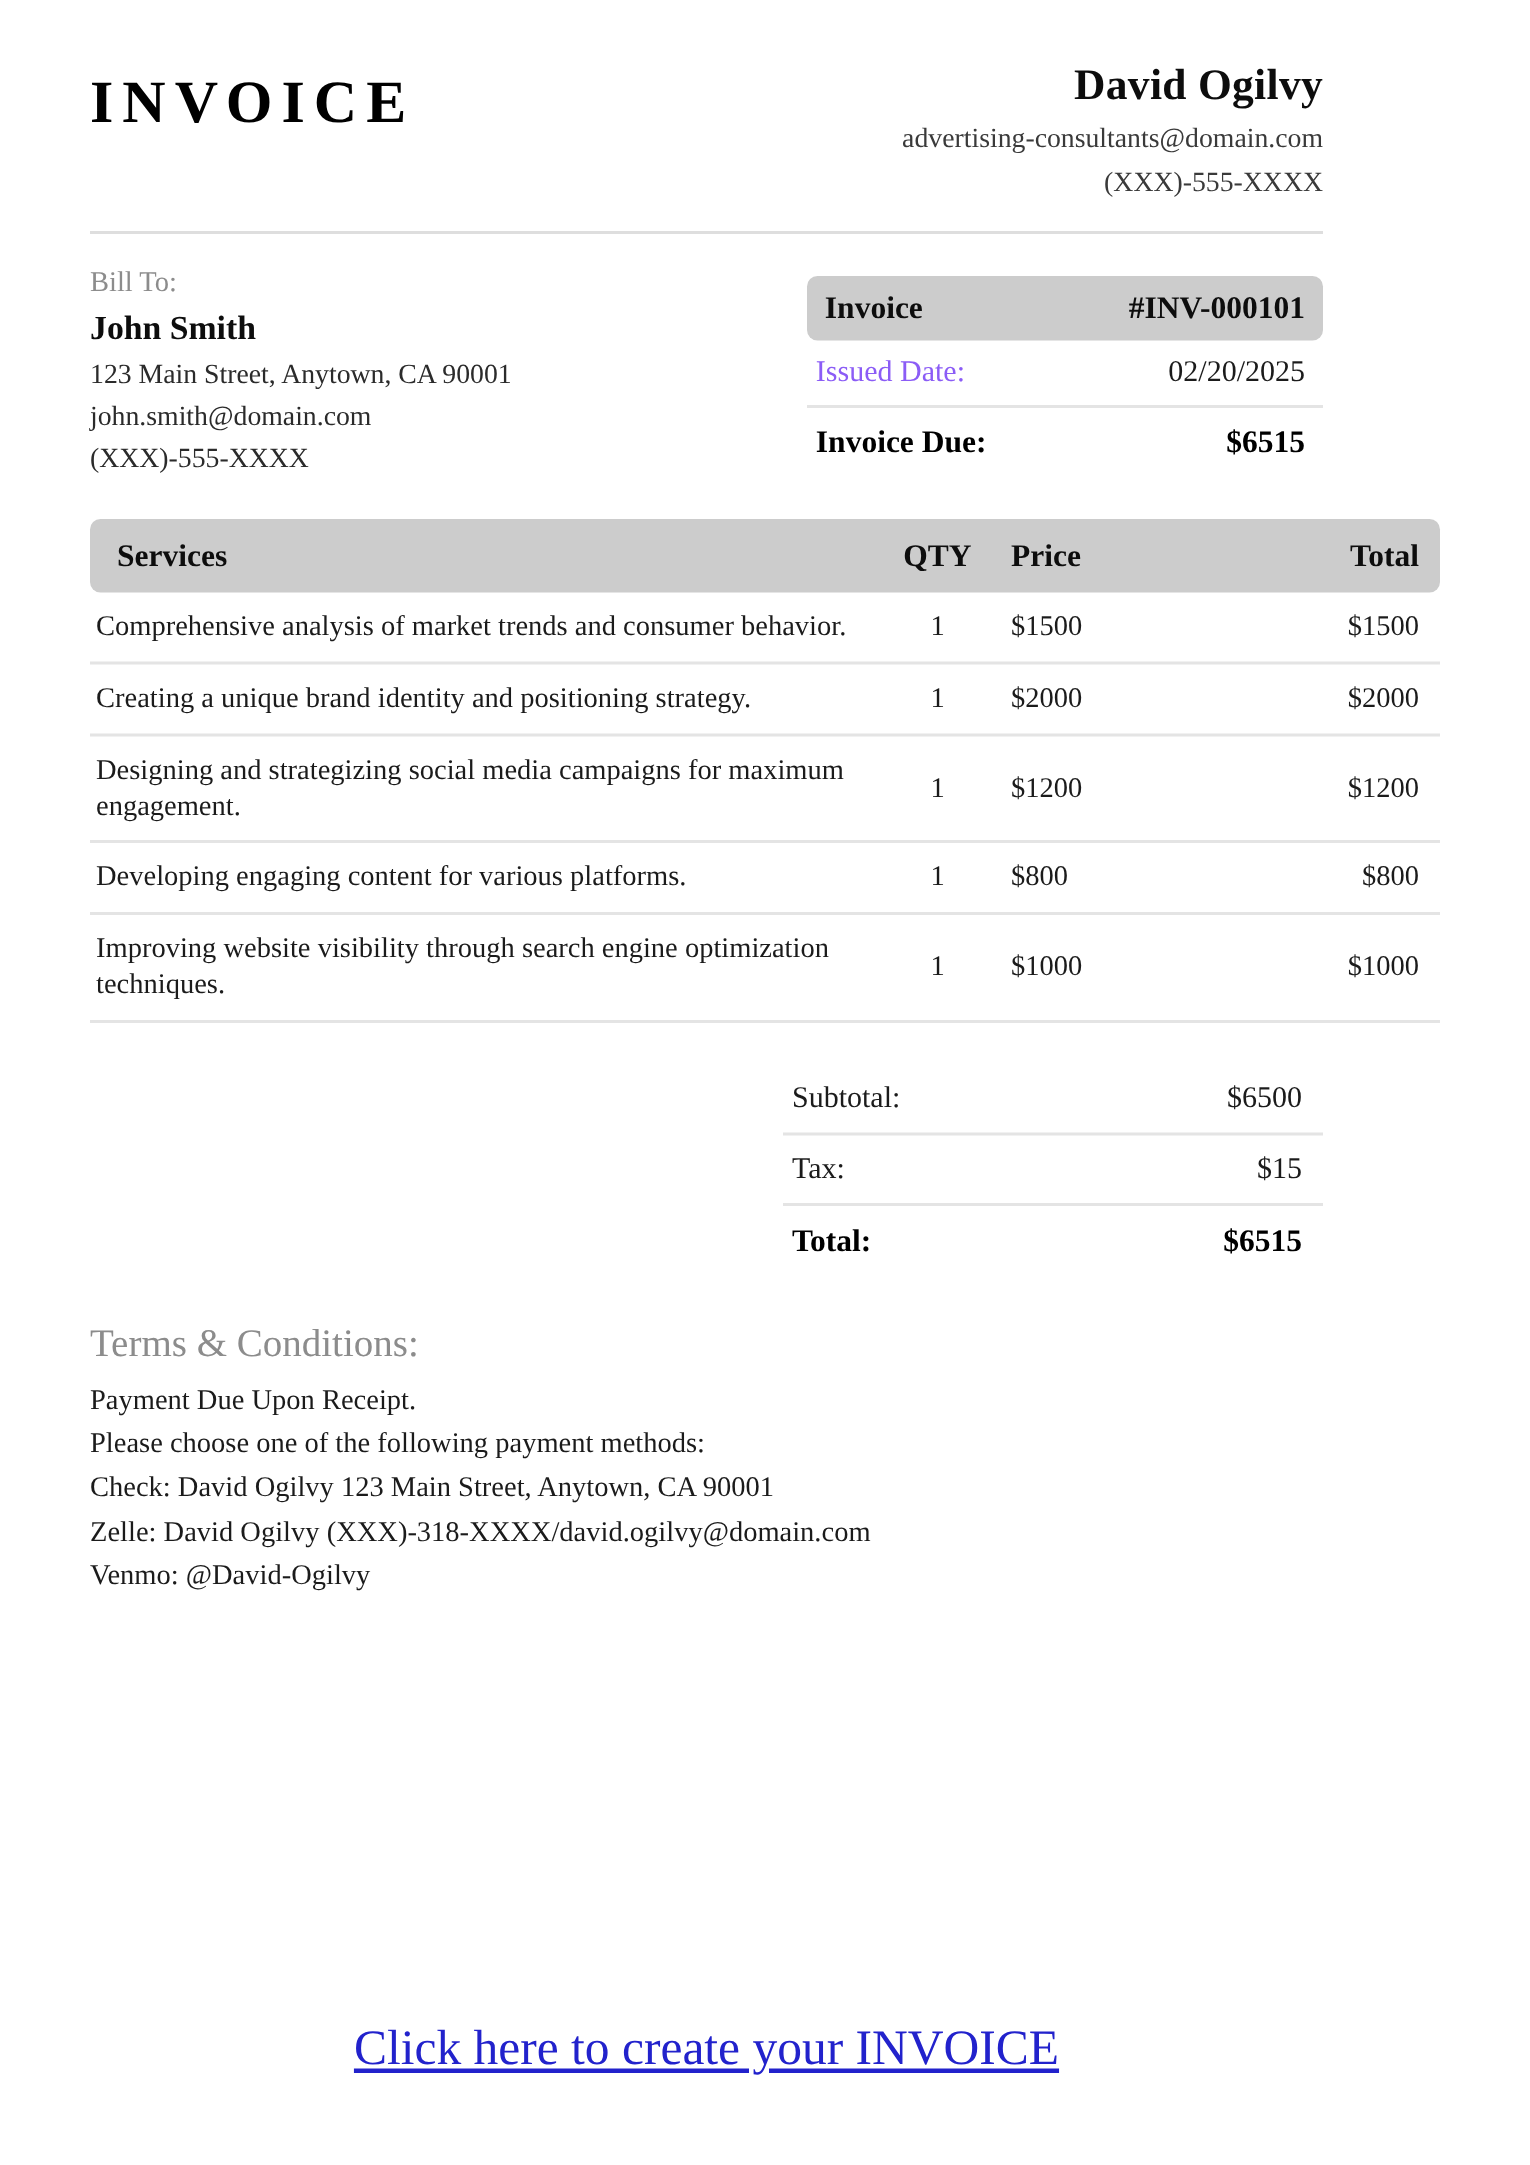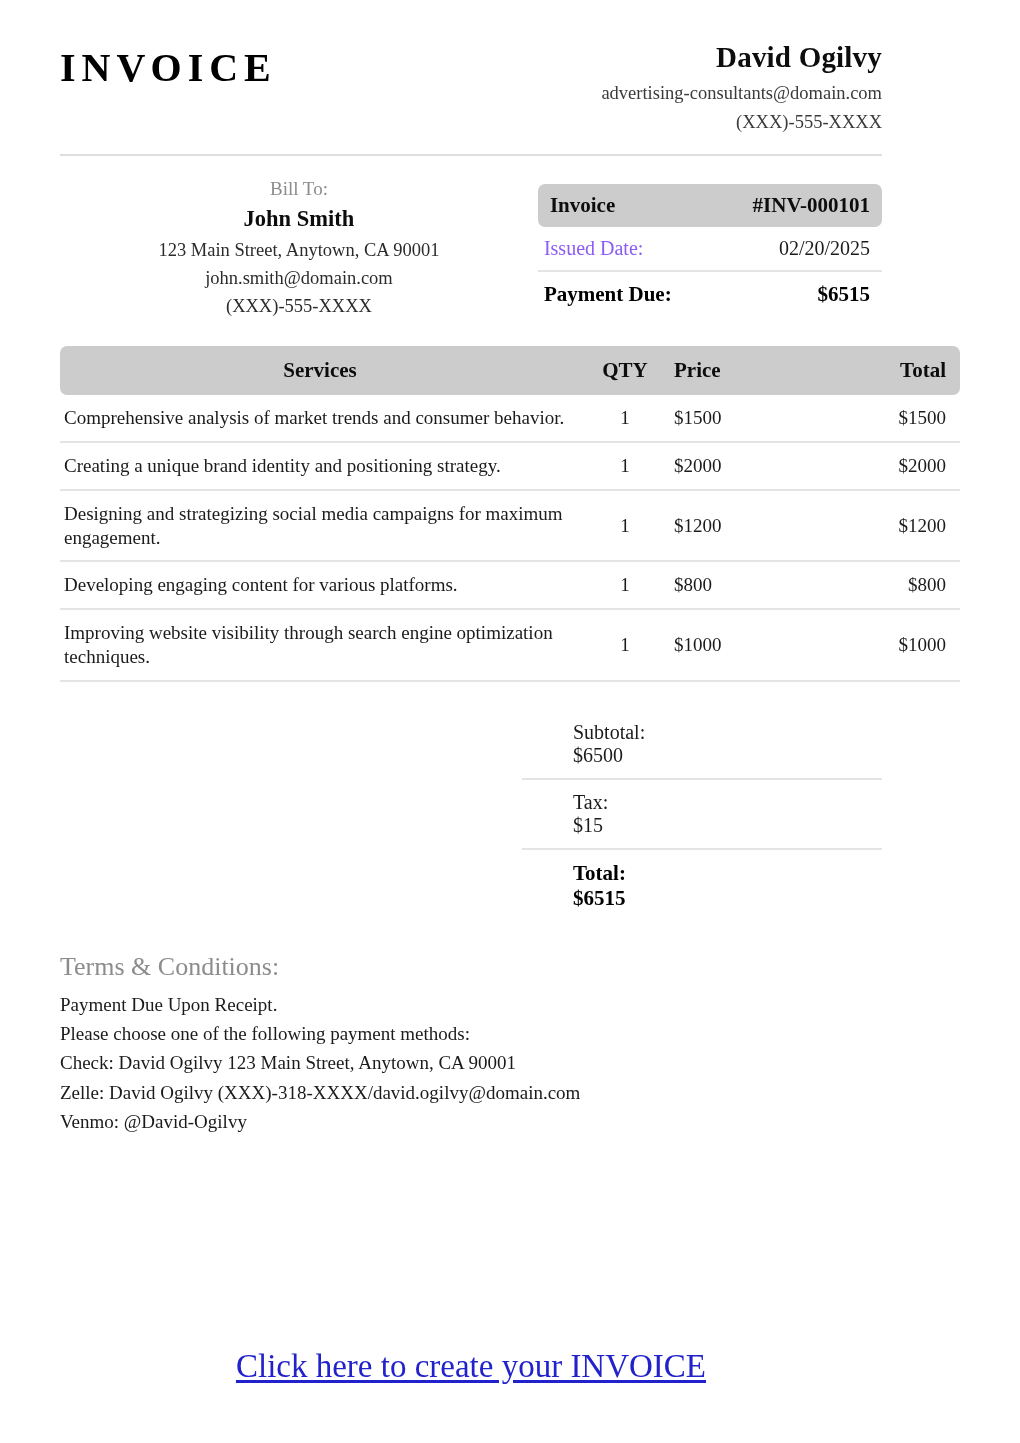--- a/index.html
+++ b/index.html
@@ -64,21 +64,20 @@
     border-top: 2px solid #dedede;
     margin-top: 7px;
   }
 
   
   .parties {
     display: flex;
     justify-content: space-between;
     align-items: flex-start;
     margin-top: 22px;
-    text-align: center;
   }
 
   .bill-to { width: 500px; }
   .bill-to-label {
     font-size: 19px;
     color: #8c8c8c;
     margin-bottom: 6px;
   }
   .bill-to-name {
     font-size: 22.5px;
@@ -135,21 +134,21 @@
     table-layout: fixed;
   }
   .services thead th {
     background: #cccccc;
     font-size: 21px;
     font-weight: bold;
     color: #0d0d0d;
     padding: 12px 10px;
     vertical-align: middle;
   }
-  .services thead th.c-desc  { text-align: center;  border-radius: 7px 0 0 7px; padding-left: 0; }
+  .services thead th.c-desc  { text-align: left;  border-radius: 7px 0 0 7px; padding-left: 18px; }
   .services thead th.c-qty   { text-align: center; }
   .services thead th.c-price { text-align: left;  padding-left: 14px; }
   .services thead th.c-total { text-align: right; border-radius: 0 7px 7px 0; padding-right: 14px; }
 
   .c-desc  { width: 530px; }
   .c-qty   { width: 70px; }
   .c-price { width: 150px; }
   .c-total { width: 150px; }
 
   .services tbody td {
@@ -173,21 +172,20 @@
   }
   .totals {
     width: 360px;
   }
   .total-row {
     display: flex;
     justify-content: space-between;
     align-items: baseline;
     padding: 11px 14px 11px 6px;
     border-bottom: 2px solid #e4e4e4;
-    flex-direction: column;
   }
   .total-row:last-child { border-bottom: 0; }
   .total-label { font-size: 20px; color: #1b1b1b; }
   .total-value { font-size: 20px; color: #1b1b1b; margin-left: 45px; }
   .total-row.grand .total-label,
   .total-row.grand .total-value {
     font-weight: bold;
     font-size: 21px;
     color: #000;
   }
@@ -253,21 +251,21 @@
         <span class="meta-head-label">Invoice</span>
         <span class="meta-head-value">#INV-000101</span>
       </div>
 
       <div class="meta-row">
         <span class="meta-label">Issued Date:</span>
         <span class="meta-value">02/20/2025</span>
       </div>
 
       <div class="meta-row emphasis">
-        <span class="meta-label">Payment Due:</span>
+        <span class="meta-label">Invoice Due:</span>
         <span class="meta-value">$6515</span>
       </div>
     </div>
 
   </div>
 
   <table class="services">
     <thead>
       <tr>
         <th class="c-desc">Services</th>

